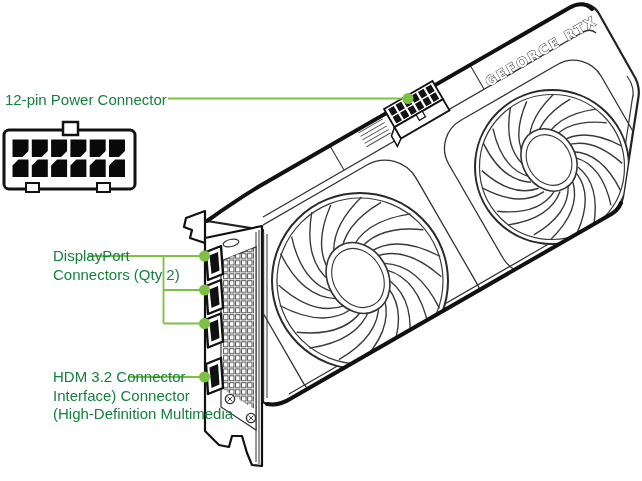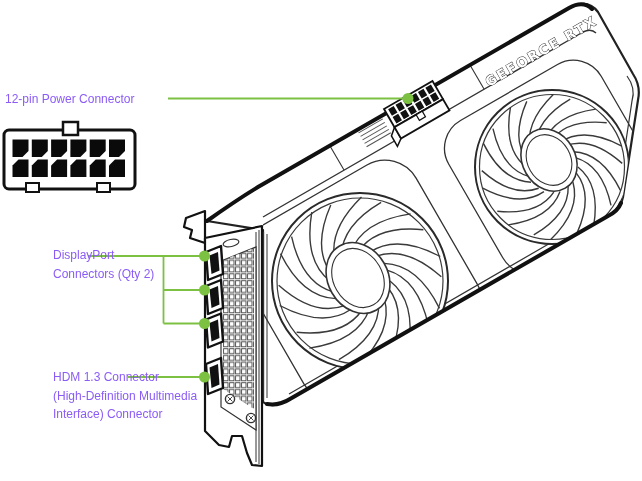--- a/index.html
+++ b/index.html
@@ -1,19 +1,19 @@
 <!DOCTYPE html>
 <html><head>
 <meta charset="utf-8">
 <style>
   html,body{margin:0;padding:0;background:#fff;}
   .stage{position:relative;width:642px;height:481px;background:#ffffff;overflow:hidden;
          font-family:"Liberation Sans",sans-serif;}
   .stage svg{position:absolute;left:0;top:0;}
-  .label{position:absolute;color:#8b5cf6;font-size:12px;line-height:19px;white-space:nowrap;}
+  .label{position:absolute;color:#15803d;font-size:15px;line-height:19px;white-space:nowrap;}
   .label div{white-space:nowrap;margin-left:48px;}
   .logo-text{font-family:"DejaVu Sans",sans-serif;font-weight:bold;font-size:13.5px;
              letter-spacing:2px;fill:#ffffff;stroke:#2a2a2a;stroke-width:0.9;paint-order:stroke;}
 </style>
 </head>
 <body>
 
 <div class="stage">
 
 <svg width="642" height="481" viewBox="0 0 642 481">
@@ -202,18 +202,18 @@
 <div class="label" style="left:5px;top:90px;">
   <span>12-pin Power Connector</span>
 </div>
 
 <div class="label" style="left:5px;top:246px;">
   <div>DisplayPort</div>
   <div>Connectors (Qty 2)</div>
 </div>
 
 <div class="label" style="left:5px;top:368px;line-height:18.5px;">
-  <div>HDM 1.3 Connector</div>
+  <div>HDM 3.2 Connector</div>
+  <div>Interface) Connector</div>
   <div>(High-Definition Multimedia</div>
-  <div>Interface) Connector</div>
 </div>
 
 </div>
 
 </body></html>

